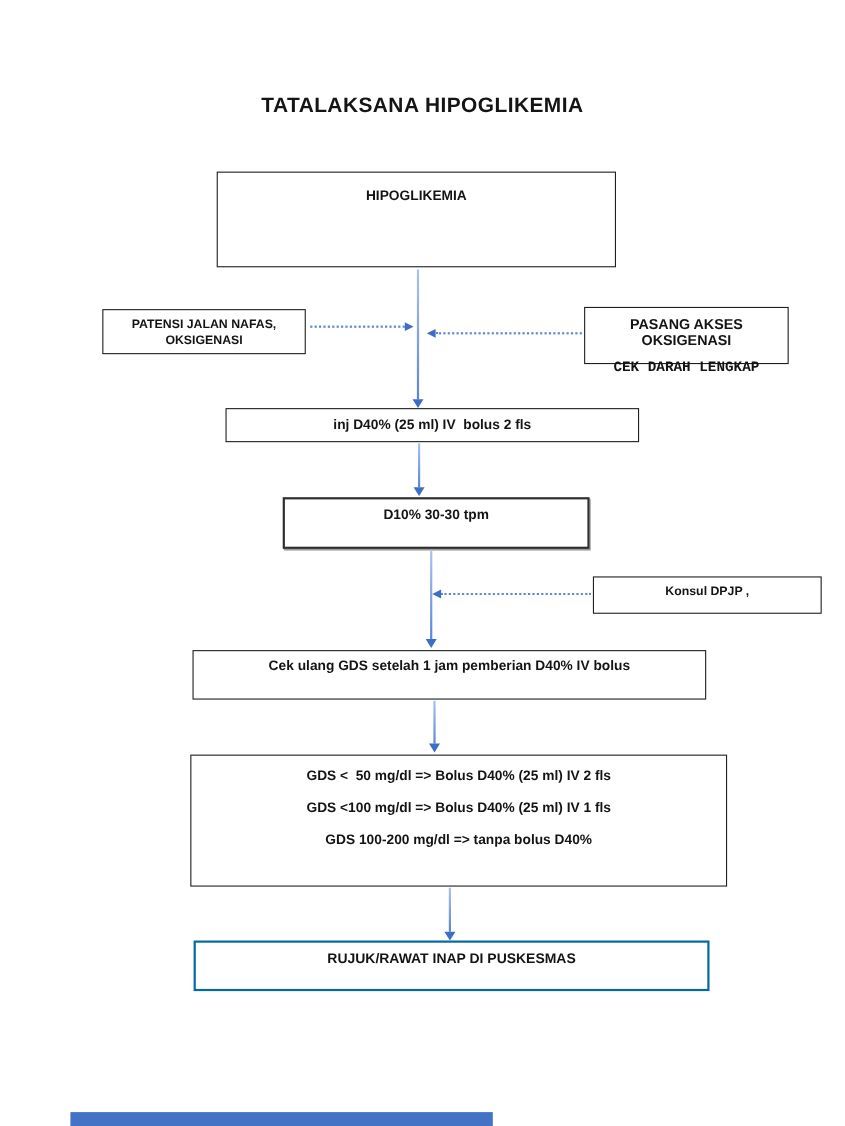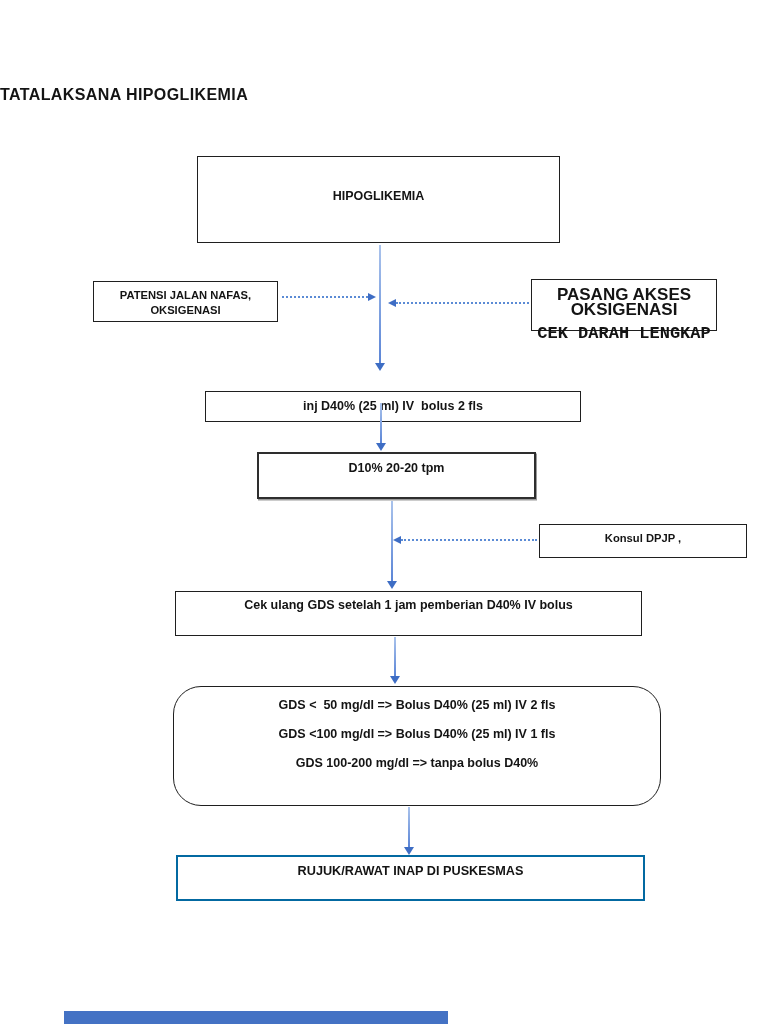--- a/index.html
+++ b/index.html
@@ -3,22 +3,22 @@
 <meta charset="utf-8">
 <style>
   html,body{margin:0;padding:0;}
   body{
     width:768px;height:1024px;position:relative;background:#ffffff;
     font-family:"Liberation Sans","DejaVu Sans",sans-serif;
     -webkit-font-smoothing:antialiased;overflow:hidden;
   }
   .abs{position:absolute;}
   .title{
-    left:0;top:86px;width:768px;text-align:left;
-    font-size:16px;font-weight:bold;color:#141414;letter-spacing:.4px;
+    left:0;top:86px;width:768px;text-align:center;
+    font-size:19px;font-weight:bold;color:#141414;letter-spacing:.4px;
   }
   .box{
     position:absolute;background:#ffffff;border:1.5px solid #1f1f1f;
     box-sizing:border-box;text-align:center;color:#141414;font-weight:bold;
   }
   .box .line{white-space:pre-wrap;}
   .shadowed{border:2px solid #2e2e2e;box-shadow:1px 1.5px 0 #9a9a9a;}
   
   .varrow{position:absolute;width:2px;background:linear-gradient(#aac3ec,#5b85d6);}
   .varrow .head-down{
@@ -32,33 +32,33 @@
     position:absolute;right:-8px;top:-5px;width:0;height:0;
     border-top:4.5px solid transparent;border-bottom:4.5px solid transparent;
     border-left:8px solid #3e6dc4;
   }
   .dotline .head-left{
     position:absolute;left:-8px;top:-5px;width:0;height:0;
     border-top:4.5px solid transparent;border-bottom:4.5px solid transparent;
     border-right:8px solid #3e6dc4;
   }
   
-  .b-start{left:197px;top:156px;width:363px;height:87px;font-size:12.5px;padding-top:25px;}
+  .b-start{left:197px;top:156px;width:363px;height:87px;font-size:12.5px;padding-top:7px;}
   .b-start .line{line-height:29px;}
   .b-airway{left:93px;top:281px;width:185px;height:41px;font-size:11.2px;padding-top:6px;}
   .b-airway .line{line-height:15px;}
-  .b-iv{left:531px;top:279px;width:186px;height:52px;font-size:17px;padding-top:7px;}
+  .b-iv{left:531px;top:279px;width:186px;height:52px;font-size:13px;padding-top:7px;}
   .b-iv .line{line-height:15px;}
   .b-iv .line.gap{margin-top:9px;font-family:Liberation Mono, monospace;}
-  .b-inj{left:205px;top:371px;width:376px;height:31px;font-size:12.5px;line-height:28px;margin-top:20px;}
+  .b-inj{left:205px;top:371px;width:376px;height:31px;font-size:12.5px;line-height:28px;}
   .b-drip{left:257px;top:452px;width:279px;height:47px;font-size:12.5px;padding-top:4px;}
   .b-drip .line{line-height:20px;}
   .b-konsul{left:539px;top:524px;width:208px;height:34px;font-size:11.2px;padding-top:7px;}
   .b-recheck{left:175px;top:591px;width:467px;height:45px;font-size:12.5px;padding-top:6px;}
-  .b-decision{left:173px;top:686px;width:488px;height:120px;font-size:12.5px;padding-top:4px;border-radius:28px;}
+  .b-decision{left:173px;top:686px;width:488px;height:120px;font-size:12.5px;padding-top:4px;}
   .b-decision .line{line-height:29px;}
   .b-rujuk{left:176px;top:855px;width:469px;height:46px;font-size:12.7px;padding-top:7px;border:2px solid #0369a1;}
   .footer-bar{left:64px;top:1011px;width:384px;height:13px;background:#4472c4;}
 </style>
 </head>
 <body>
 
 <div class="abs title">TATALAKSANA HIPOGLIKEMIA</div>
 
 <div class="box b-start">
@@ -90,21 +90,21 @@
 
 <div class="box b-inj">
   <div class="line">inj D40% (25 ml) IV  bolus 2 fls</div>
 </div>
 
 <div class="varrow" style="left:380px;top:403px;height:40px;">
   <div class="head-down"></div>
 </div>
 
 <div class="box b-drip shadowed">
-  <div class="line">D10% 20-20 tpm</div>
+  <div class="line">D10% 30-30 tpm</div>
 </div>
 
 <div class="varrow" style="left:391px;top:501px;height:80px;">
   <div class="head-down"></div>
 </div>
 
 <div class="box b-konsul">
   <div class="line">Konsul DPJP ,</div>
 </div>
 

